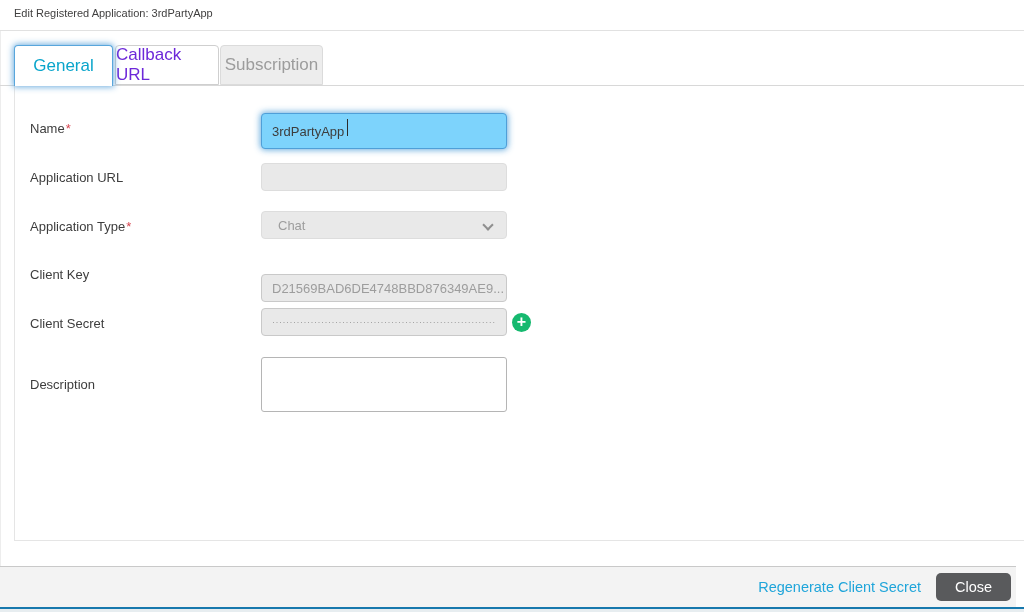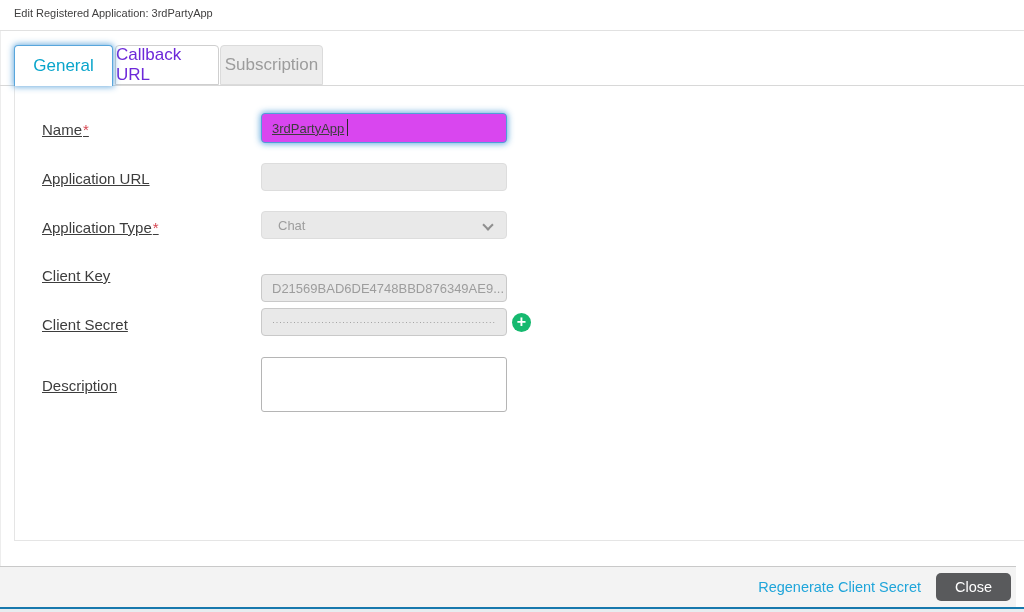--- a/index.html
+++ b/index.html
@@ -28,29 +28,28 @@
   }
   .tab-disabled {
     width:103px; background:#ededed; color:#9c9c9c;
     border:1px solid #dbdbdb; margin-left:1px; cursor:default;
   }
   .tabline      { position:absolute; left:0; top:85px; width:1024px; height:1px; background:#d8d8d8; z-index:1; }
   .panel-left   { position:absolute; left:14px; top:86px; width:1px; height:454px; background:#e5e5e5; }
   .panel-bottom { position:absolute; left:14px; top:540px; width:1010px; height:1px; background:#e5e5e5; }
 
   
-  .f-label { position:absolute; left:42px; font-size:15px; color:#3d3d3d;text-decoration:underline; }
+  .f-label { position:absolute; left:30px; font-size:13px; color:#3d3d3d; }
   .req { color:#d64550; margin-left:1px; }
   .ctrl { position:absolute; left:261px; width:246px; height:28px; font-size:13px;
           font-family:"Liberation Sans",sans-serif; }
   .input-focused {
-    background:#d946ef; border:1px solid #4f9fd8; border-radius:4px; color:#3d3d3d;
+    background:#7dd3fc; border:1px solid #4f9fd8; border-radius:4px; color:#3d3d3d;
     padding:0 10px; box-shadow:0 0 6px 1px rgba(79,159,216,.85); outline:none;
-    height:30px;
-    text-decoration:underline;
+    height:36px;
   }
   .input-disabled {
     background:#e9e9e9; border:1px solid #ddd; border-radius:4px;
     color:#9d9d9d; padding:0 10px; display:flex; align-items:center;
   }
   .bordered { border-color:#c9c9c9; }
   .caret { position:absolute; left:347px; top:119px; width:1px; height:17px; background:#2b2b2b; z-index:4; }
   .select-box { justify-content:flex-start; position:relative; cursor:default;padding-left:16px; }
   .chev { position:absolute; right:14px; top:9px; width:8px; height:8px;
           border-right:2px solid #8f8f8f; border-bottom:2px solid #8f8f8f;

